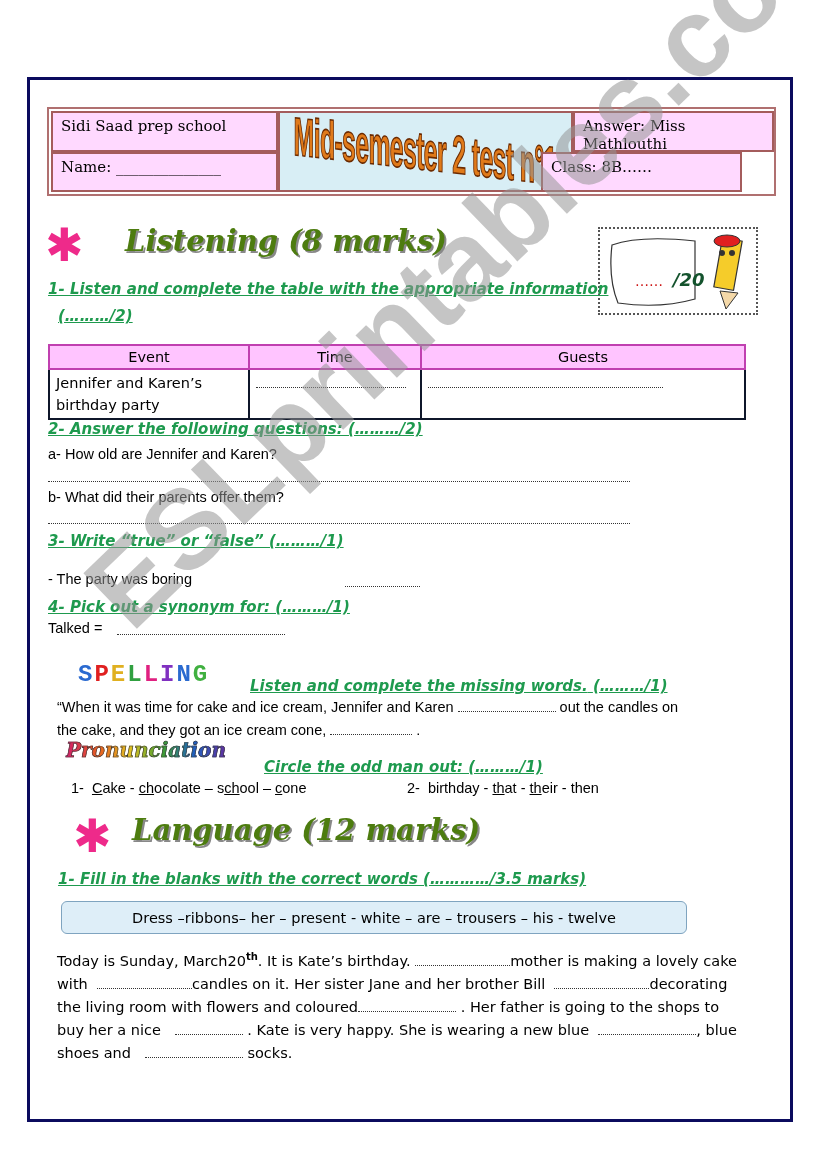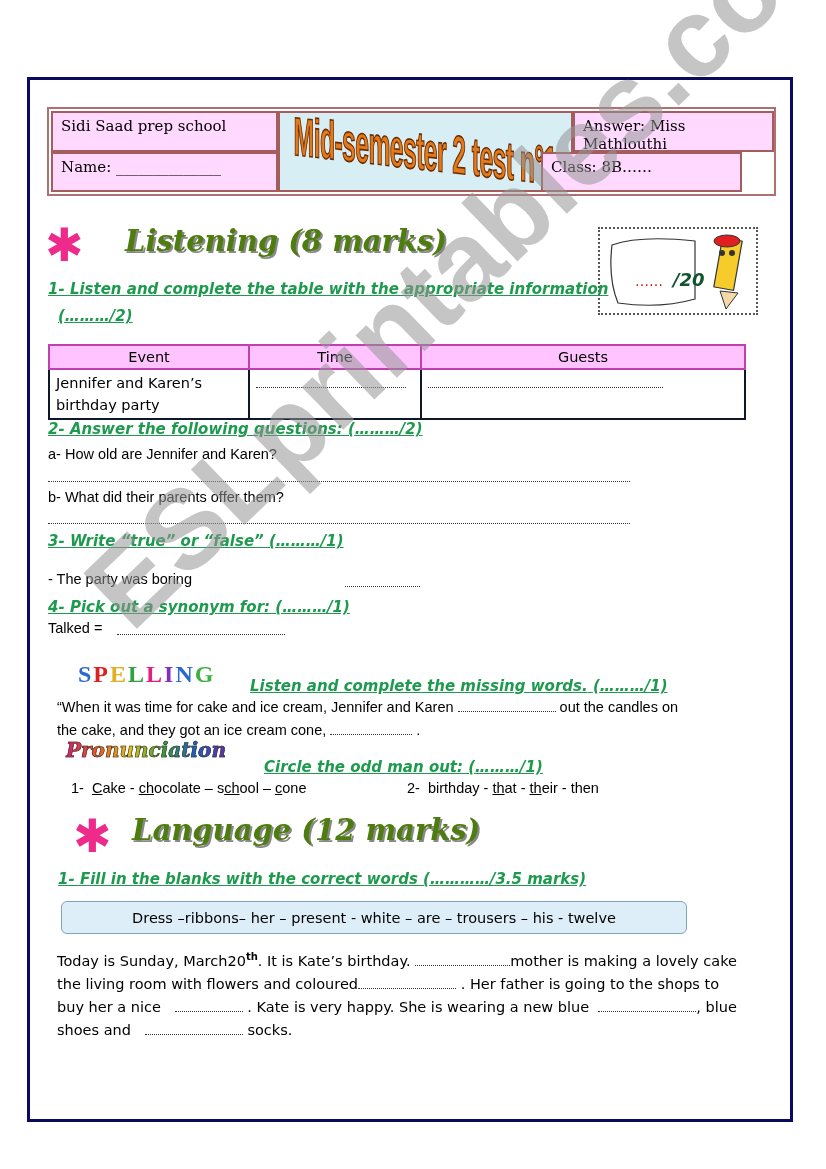--- a/index.html
+++ b/index.html
@@ -13,21 +13,21 @@
     .section-title { font-family: "DejaVu Serif", serif; font-style: italic; font-weight: bold; font-size: 29px; color: #4d7c0f; text-shadow: 2px 2px 0 #888; white-space: nowrap; }
     .flower { font-size: 46px; color: #ee2a8a; line-height: 1; }
     .task { font-family: "DejaVu Sans", sans-serif; font-style: italic; font-weight: bold; font-size: 15px; color: #1e9a4e; text-decoration: underline; white-space: nowrap; }
     .body-text { font-family: Liberation Sans, sans-serif; font-size: 14.5px; white-space: nowrap; }
     .dots { display: inline-block; border-bottom: 1px dotted #333; height: 1px; vertical-align: baseline; }
     .ltable { position: absolute; left: 48px; top: 344px; width: 698px; border-collapse: collapse; border: 2px solid #c040b0; }
     .ltable th { background: #ffc4ff; border: 2px solid #c040b0; font-weight: normal; font-size: 14.5px; height: 22px; padding: 0; }
     .ltable td { border: 2px solid #0f172a; font-size: 14.5px; vertical-align: top; padding: 2px 6px; height: 40px; line-height: 22px; }
     .score-box { position: absolute; left: 598px; top: 227px; width: 160px; height: 88px; border: 2px dotted #555; box-sizing: border-box; background: #fff; }
     .word-box { position: absolute; left: 61px; top: 901px; width: 626px; height: 33px; background: #deeef8; border: 1px solid #7fa4c0; border-radius: 6px; box-sizing: border-box; display: flex; align-items: center; justify-content: center; font-size: 14.5px; }
-    .spelling { font-family: Liberation Serif, serif; font-weight: bold; font-size: 24px; letter-spacing: 2px; }
+    .spelling { font-family: Liberation Mono, monospace; font-weight: bold; font-size: 24px; letter-spacing: 2px; }
     .pron { font-family: "DejaVu Serif", serif; font-style: italic; font-weight: bold; font-size: 20px; background: linear-gradient(90deg,#d0206a,#e85c20,#e0c020,#40a030,#2060c0,#6030a0); -webkit-background-clip: text; color: transparent; -webkit-text-stroke: 0.6px #333; }
     .watermark { position: absolute; left: 60px; top: 560px; font-family: "Liberation Sans", sans-serif; font-weight: bold; font-size: 112px; color: rgba(150,150,150,0.55); transform: rotate(-44deg); transform-origin: left top; white-space: nowrap; pointer-events: none; }
     .para { position: absolute; left: 57px; top: 945px; width: 720px; font-size: 14.5px; line-height: 23px; }
     u.ul { text-decoration: underline; }
   </style>
 </head>
 <body>
 
 <div class="frame"></div>
 
@@ -128,20 +128,25 @@
 <div class="word-box">
     <span>Dress –ribbons– her – present - white – are – trousers – his - twelve</span>
   </div>
 
 <div class="para">
   <div style="white-space:nowrap;">
     <span>Today is Sunday, March20</span><sup style="font-size:10px;font-weight:bold;">th</sup><span>. It is Kate’s birthday.</span>
     <span class="dots" style="width:95px;"></span><span>mother is making a lovely cake</span>
   </div>
   <div style="white-space:nowrap;">
+    <span>with</span>&nbsp;
+    <span class="dots" style="width:95px;"></span><span>candles on it. Her sister Jane and her brother Bill</span>&nbsp;
+    <span class="dots" style="width:95px;"></span><span>decorating</span>
+  </div>
+  <div style="white-space:nowrap;">
     <span>the living room with flowers and  coloured</span><span class="dots" style="width:98px;"></span>
     <span>. Her father is going to the shops to</span>
   </div>
   <div style="white-space:nowrap;">
     <span>buy her a nice</span>&nbsp;&nbsp;
     <span class="dots" style="width:68px;"></span>
     <span>. Kate is very happy. She is wearing a new blue</span>&nbsp;
     <span class="dots" style="width:98px;"></span><span>, blue</span>
   </div>
   <div style="white-space:nowrap;">

